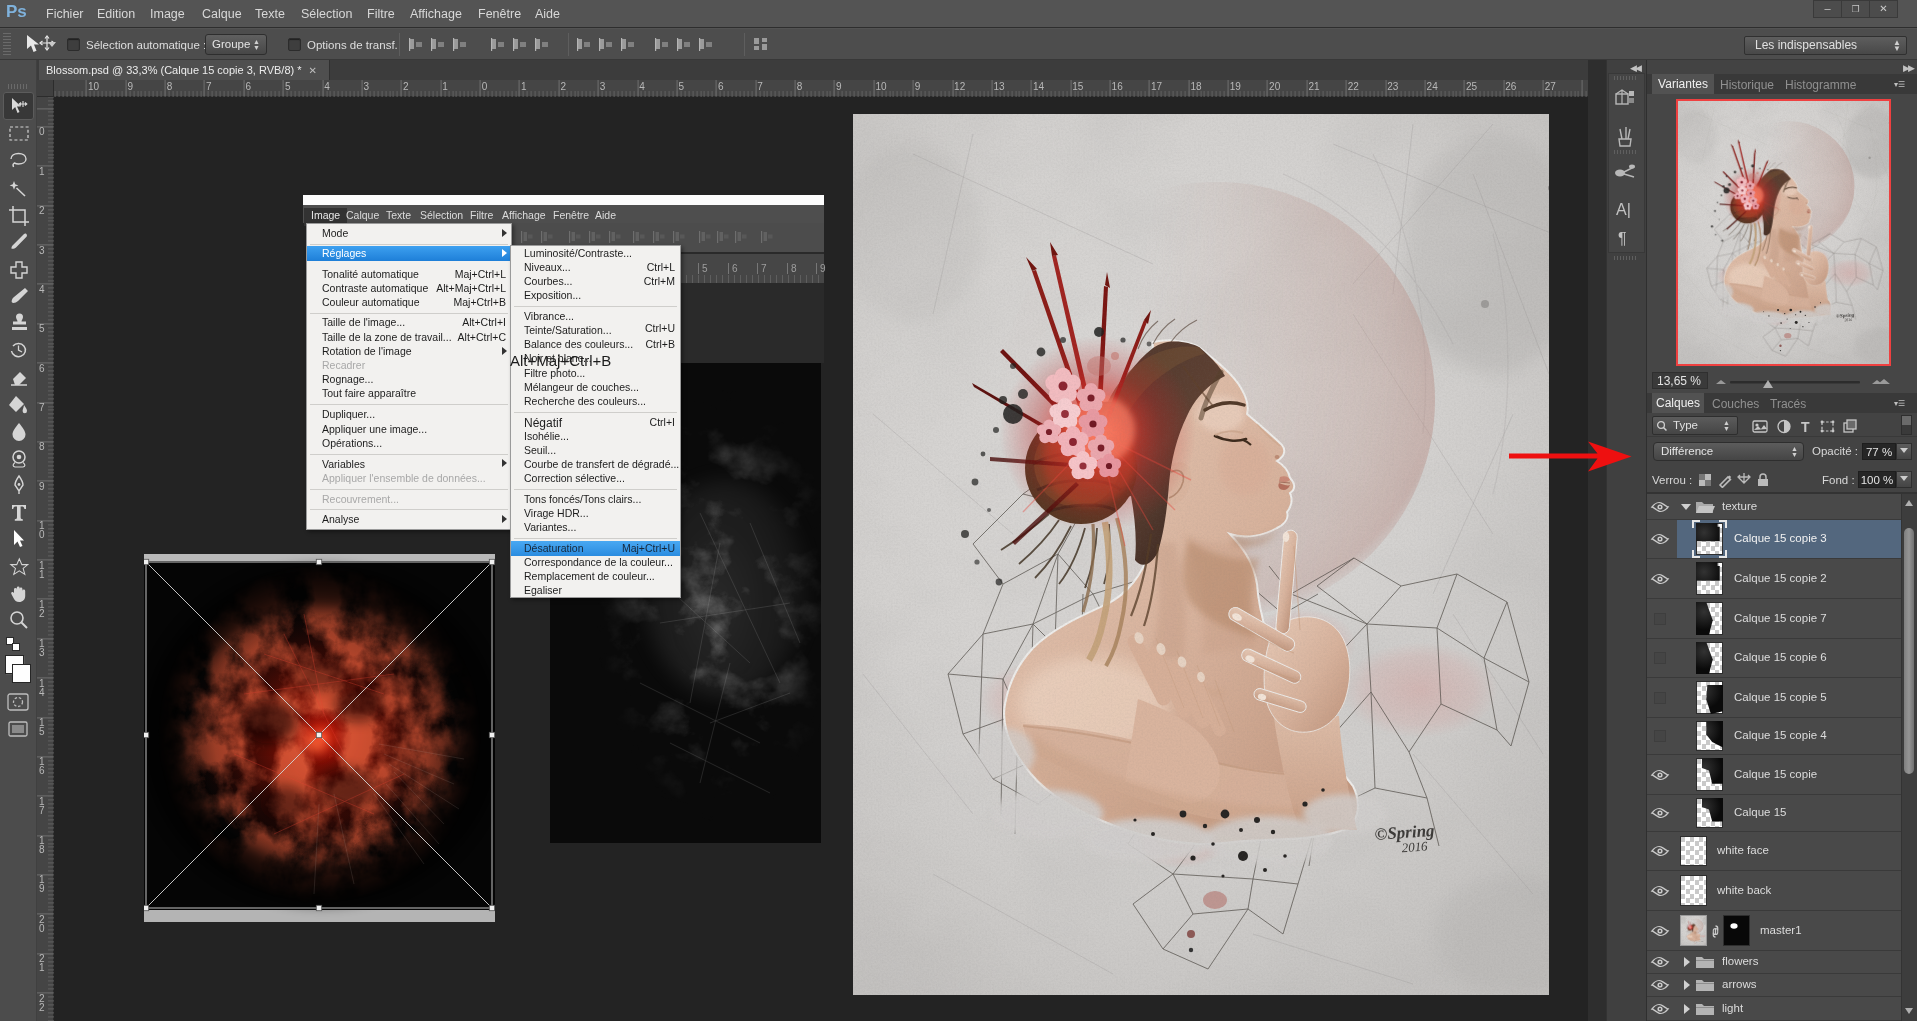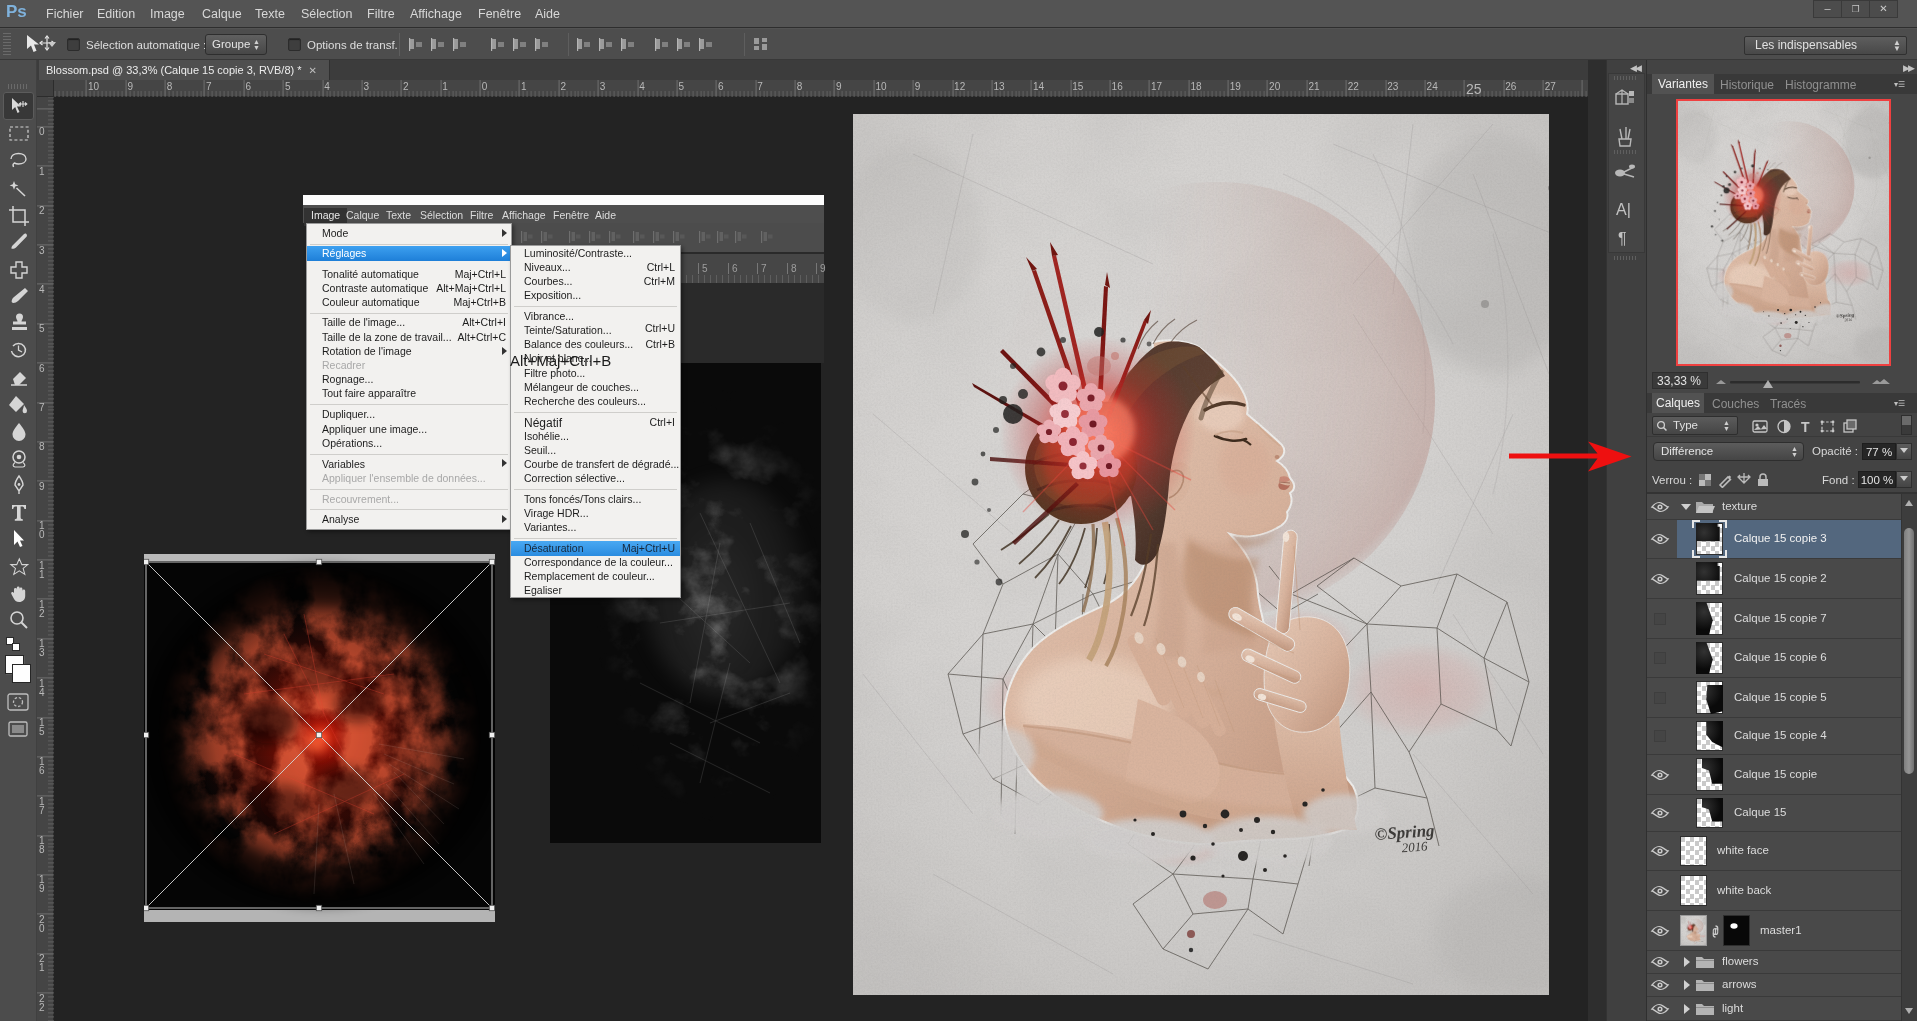--- a/index.html
+++ b/index.html
@@ -228,21 +228,21 @@
 <div class="a" style="left:1072.2px;top:81px;color:#b8b8b8;font-size:10px">15</div>
 <div class="a" style="left:1111.6px;top:81px;color:#b8b8b8;font-size:10px">16</div>
 <div class="a" style="left:1151.0px;top:81px;color:#b8b8b8;font-size:10px">17</div>
 <div class="a" style="left:1190.4px;top:81px;color:#b8b8b8;font-size:10px">18</div>
 <div class="a" style="left:1229.7px;top:81px;color:#b8b8b8;font-size:10px">19</div>
 <div class="a" style="left:1269.1px;top:81px;color:#b8b8b8;font-size:10px">20</div>
 <div class="a" style="left:1308.5px;top:81px;color:#b8b8b8;font-size:10px">21</div>
 <div class="a" style="left:1347.8px;top:81px;color:#b8b8b8;font-size:10px">22</div>
 <div class="a" style="left:1387.2px;top:81px;color:#b8b8b8;font-size:10px">23</div>
 <div class="a" style="left:1426.6px;top:81px;color:#b8b8b8;font-size:10px">24</div>
-<div class="a" style="left:1465.9px;top:81px;color:#b8b8b8;font-size:14px">25</div>
+<div class="a" style="left:1465.9px;top:81px;color:#b8b8b8;font-size:10px">25</div>
 <div class="a" style="left:1505.3px;top:81px;color:#b8b8b8;font-size:10px">26</div>
 <div class="a" style="left:1544.7px;top:81px;color:#b8b8b8;font-size:10px">27</div>
 <div class="a" style="left:37px;top:97px;width:17px;height:924px;background:#454545;border-right:1px solid #2c2c2c;background-image:repeating-linear-gradient(180deg,#6e6e6e 0 1px,transparent 1px 39.37px);background-position:0 29.4px"></div>
 <div class="a" style="left:48px;top:97px;width:6px;height:924px;background-image:repeating-linear-gradient(180deg,#606060 0 1px,transparent 1px 3.937px);background-position:0 29.4px"></div>
 <div class="a" style="left:39px;top:127.4px;color:#b8b8b8;font-size:10px;line-height:9px">0</div>
 <div class="a" style="left:39px;top:166.8px;color:#b8b8b8;font-size:10px;line-height:9px">1</div>
 <div class="a" style="left:39px;top:206.1px;color:#b8b8b8;font-size:10px;line-height:9px">2</div>
 <div class="a" style="left:39px;top:245.5px;color:#b8b8b8;font-size:10px;line-height:9px">3</div>
 <div class="a" style="left:39px;top:284.9px;color:#b8b8b8;font-size:10px;line-height:9px">4</div>
 <div class="a" style="left:39px;top:324.2px;color:#b8b8b8;font-size:10px;line-height:9px">5</div>
@@ -903,21 +903,21 @@
 <div class="a" style="left:1647px;top:74px;width:270px;height:20px;background:#393939"></div>
 <div class="a" style="left:1652px;top:74px;width:62px;height:20px;background:#525252;color:#f0f0f0;font-size:12px;line-height:20px;text-align:center">Variantes</div>
 <div class="a" style="left:1720px;top:78px;color:#909090;font-size:12px">Historique</div>
 <div class="a" style="left:1785px;top:78px;color:#909090;font-size:12px">Histogramme</div>
 <div class="a" style="left:1894px;top:80px;color:#c0c0c0;font-size:8px">▾☰</div>
 <div class="a" style="left:1647px;top:94px;width:270px;height:299px;background:#464646"></div>
 <div class="a" style="left:1676px;top:99px;width:215px;height:267px;background:#fff;border:2px solid #ef4040"></div>
 <svg class="a" style="left:1678px;top:101px" width="211" height="263" viewBox="0 0 696 881" preserveAspectRatio="none">
     <use href="#art"></use>
   </svg>
-<div class="a" style="left:1652px;top:372px;width:56px;height:17px;background:#3a3a3a;border:1px solid #2f2f2f;color:#e2e2e2;font-size:12px;line-height:16px;padding-left:4px">33,33 %</div>
+<div class="a" style="left:1652px;top:372px;width:56px;height:17px;background:#3a3a3a;border:1px solid #2f2f2f;color:#e2e2e2;font-size:12px;line-height:16px;padding-left:4px">13,65 %</div>
 <svg class="a" style="left:1712px;top:374px" width="200 " height="16" viewBox="0 0 200 16">
     <path d="M4,10 l5,-4 5,4 z" fill="#9a9a9a"></path>
     <rect x="18" y="7" width="130" height="2.4" rx="1" fill="#2c2c2c"></rect>
     <path d="M56,6 l5,8 h-10 z" fill="#b0b0b0"></path>
     <path d="M160,10 l5,-4 5,4 z M166,10 l6,-5 6,5 z" fill="#9a9a9a"></path>
   </svg>
 <div class="a" style="left:1647px;top:393px;width:270px;height:20px;background:#393939"></div>
 <div class="a" style="left:1652px;top:393px;width:52px;height:20px;background:#525252;color:#f0f0f0;font-size:12px;line-height:20px;text-align:center">Calques</div>
 <div class="a" style="left:1712px;top:397px;color:#909090;font-size:12px">Couches</div>
 <div class="a" style="left:1770px;top:397px;color:#909090;font-size:12px">Tracés</div>

